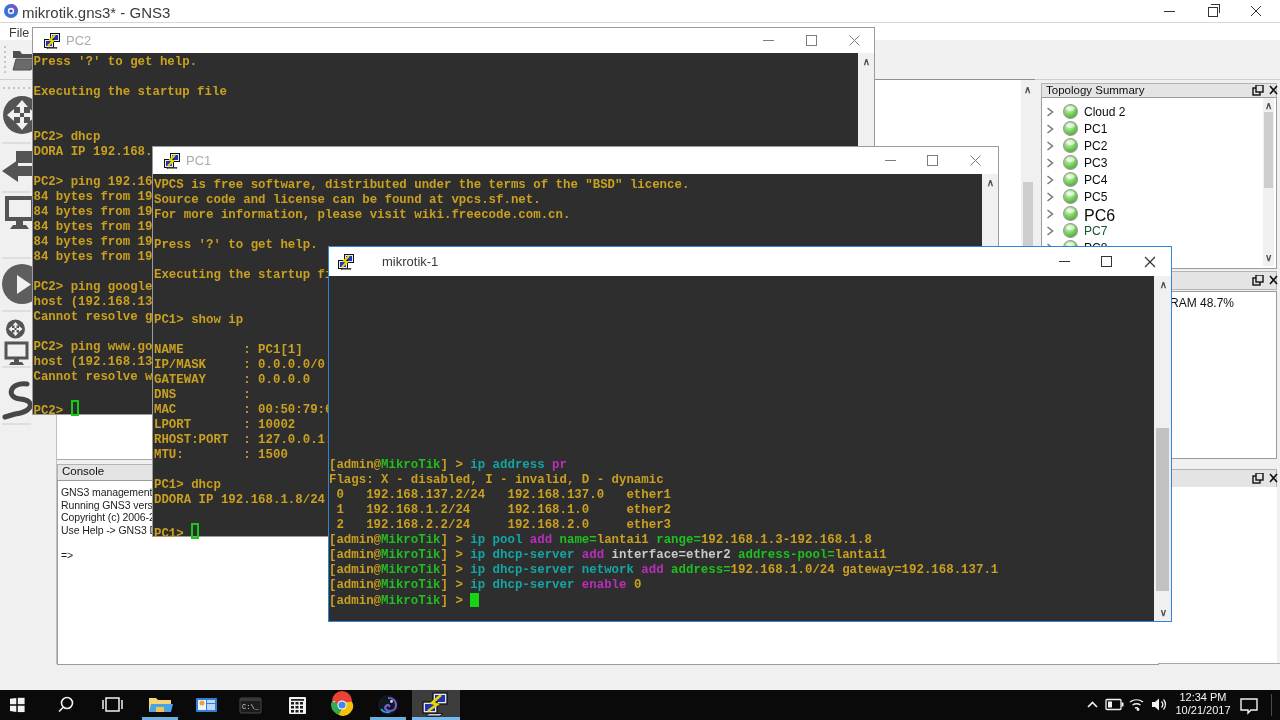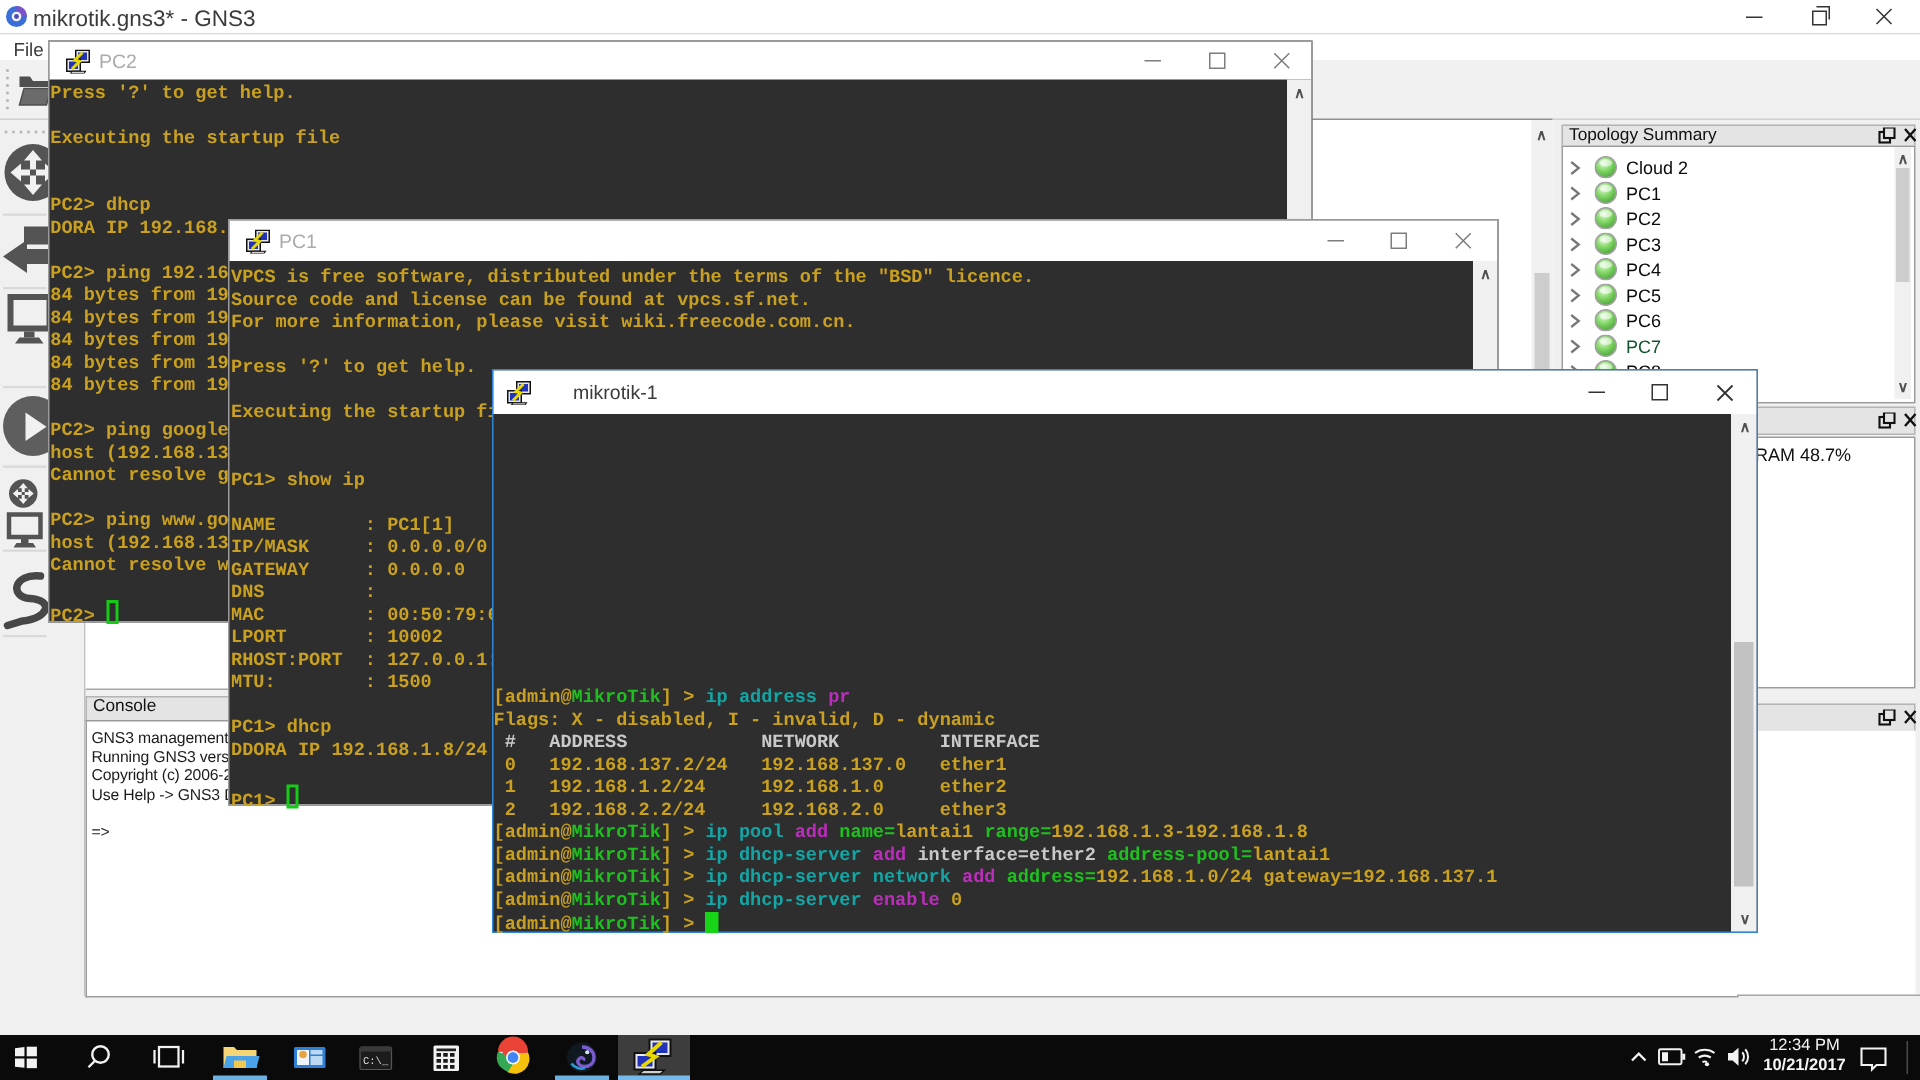--- a/index.html
+++ b/index.html
@@ -231,21 +231,21 @@
       <defs>
         <radialGradient id="gb6" cx="0.4" cy="0.3" r="0.8">
           <stop offset="0" stop-color="#e4f8dc"></stop>
           <stop offset="0.45" stop-color="#84d968"></stop>
           <stop offset="1" stop-color="#3f9a2f"></stop>
         </radialGradient>
       </defs>
       <circle cx="7.5" cy="7.5" r="7" fill="url(#gb6)" stroke="#a3a3a3" stroke-width="1.1"></circle>
       <ellipse cx="7.5" cy="4.6" rx="4.2" ry="2.4" fill="rgba(255,255,255,0.55)"></ellipse>
     </svg>
-    <div class="abs" style="left:1084px;top:206.5px;font-size:12px;color:#0a0a0a;">PC6</div>
+    <div class="abs" style="left:1084px;top:206.5px;font-size:16px;color:#0a0a0a;">PC6</div>
     <svg class="abs" style="left:1046px;top:225.5px;" width="8" height="10" viewBox="0 0 8 10">
       <path d="M1.5 1 L6.5 5 L1.5 9" fill="none" stroke="#777" stroke-width="1.5"></path>
     </svg>
     <svg class="abs" style="left:1063px;top:223px;" width="15" height="15" viewBox="0 0 15 15">
       <defs>
         <radialGradient id="gb7" cx="0.4" cy="0.3" r="0.8">
           <stop offset="0" stop-color="#e4f8dc"></stop>
           <stop offset="0.45" stop-color="#84d968"></stop>
           <stop offset="1" stop-color="#3f9a2f"></stop>
         </radialGradient>
@@ -397,21 +397,20 @@
   <div class="abs" style="left:772px;top:9px;width:9px;height:9px;border:1px solid #333;"></div>
   <svg class="abs" style="left:815px;top:9px;" width="12" height="12" viewBox="0 0 12 12">
       <path d="M1 1 L11 11 M11 1 L1 11" stroke="#333" stroke-width="1.2"></path>
     </svg>
   <div class="sb" style="right:0;top:29px;width:17px;height:345px;"></div>
   <div class="arr" style="right:4px;top:32px;">∧</div>
   <div class="arr" style="right:4px;top:360px;">∨</div>
   <div class="sbthumb" style="right:2px;top:181px;width:13px;height:163px;background:#c2c2c2;"></div>
   <pre class="con" style="left:0px;top:211px;">[admin@<span class="g">MikroTik</span>] &gt; <span class="t">ip address</span> <span class="m">pr</span>
 Flags: X - disabled, I - invalid, D - dynamic
-<span class="w"> #   ADDRESS            NETWORK         INTERFACE</span>
  0   192.168.137.2/24   192.168.137.0   ether1
  1   192.168.1.2/24     192.168.1.0     ether2
  2   192.168.2.2/24     192.168.2.0     ether3
 [admin@<span class="g">MikroTik</span>] &gt; <span class="t">ip pool</span> <span class="m">add</span> <span class="g">name=</span>lantai1 <span class="g">range=</span>192.168.1.3-192.168.1.8
 [admin@<span class="g">MikroTik</span>] &gt; <span class="t">ip dhcp-server</span> <span class="m">add</span> <span class="w">interface=ether2</span> <span class="g">address-pool=</span>lantai1
 [admin@<span class="g">MikroTik</span>] &gt; <span class="t">ip dhcp-server network</span> <span class="m">add</span> <span class="g">address=</span>192.168.1.0/24 gateway=192.168.137.1
 [admin@<span class="g">MikroTik</span>] &gt; <span class="t">ip dhcp-server</span> <span class="m">enable</span> 0
 [admin@<span class="g">MikroTik</span>] &gt; <span class="curb"></span></pre>
 </div>
 
@@ -505,13 +504,13 @@
   <path d="M1152 12 L1155 12 L1159 8.5 L1159 20.5 L1155 17 L1152 17 Z" fill="#f2f2f2"></path>
   <g stroke="#f2f2f2" fill="none" stroke-width="1.3">
     <path d="M1161.5 11.5 A 4.5 4.5 0 0 1 1161.5 17.5"></path>
     <path d="M1163.5 9.5 A 7.5 7.5 0 0 1 1163.5 19.5"></path>
   </g>
 
   <path d="M1241 9 L1257 9 L1257 20 L1251 20 L1248 23 L1248 20 L1241 20 Z" fill="none" stroke="#f2f2f2" stroke-width="1.4"></path>
   <rect x="1271" y="4" width="1" height="22" fill="#4a4a4a"></rect>
 </svg>
 <div class="abs" style="left:1173px;top:691px;width:60px;text-align:center;font-size:11px;color:#f5f5f5;line-height:13px;white-space:nowrap;">12:34 PM</div>
-<div class="abs" style="left:1173px;top:704px;width:60px;text-align:center;font-size:11px;color:#f5f5f5;line-height:13px;white-space:nowrap;font-weight:bold;">10/21/2017</div>
+<div class="abs" style="left:1173px;top:704px;width:60px;text-align:center;font-size:11px;color:#f5f5f5;line-height:13px;white-space:nowrap;">10/21/2017</div>
 
 </body></html>

